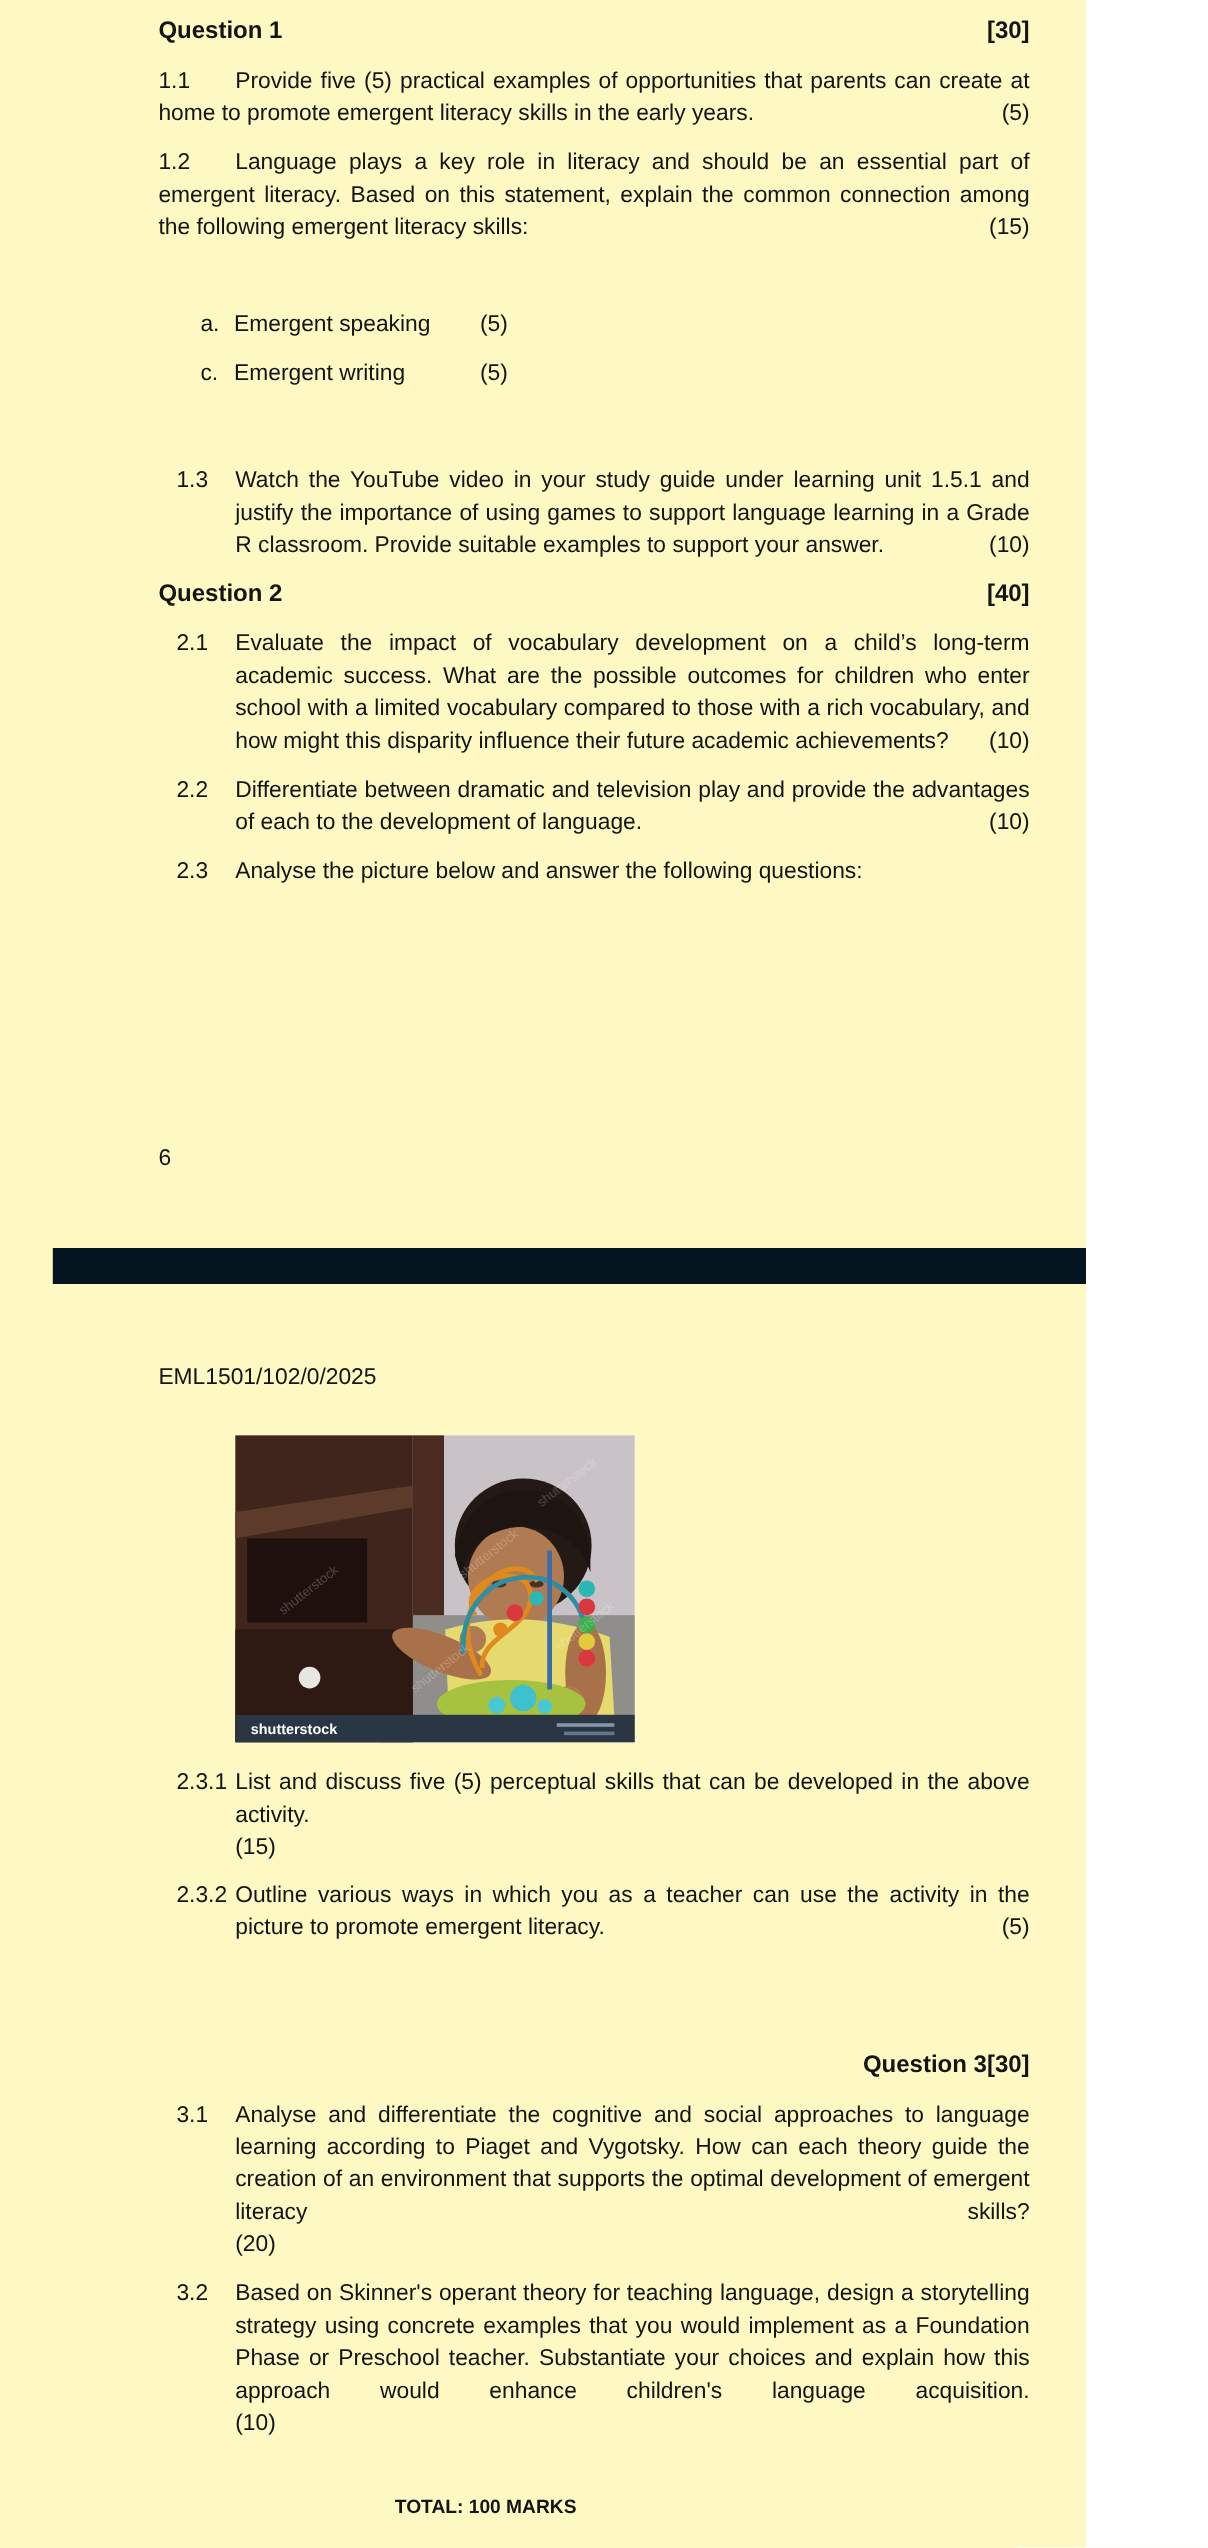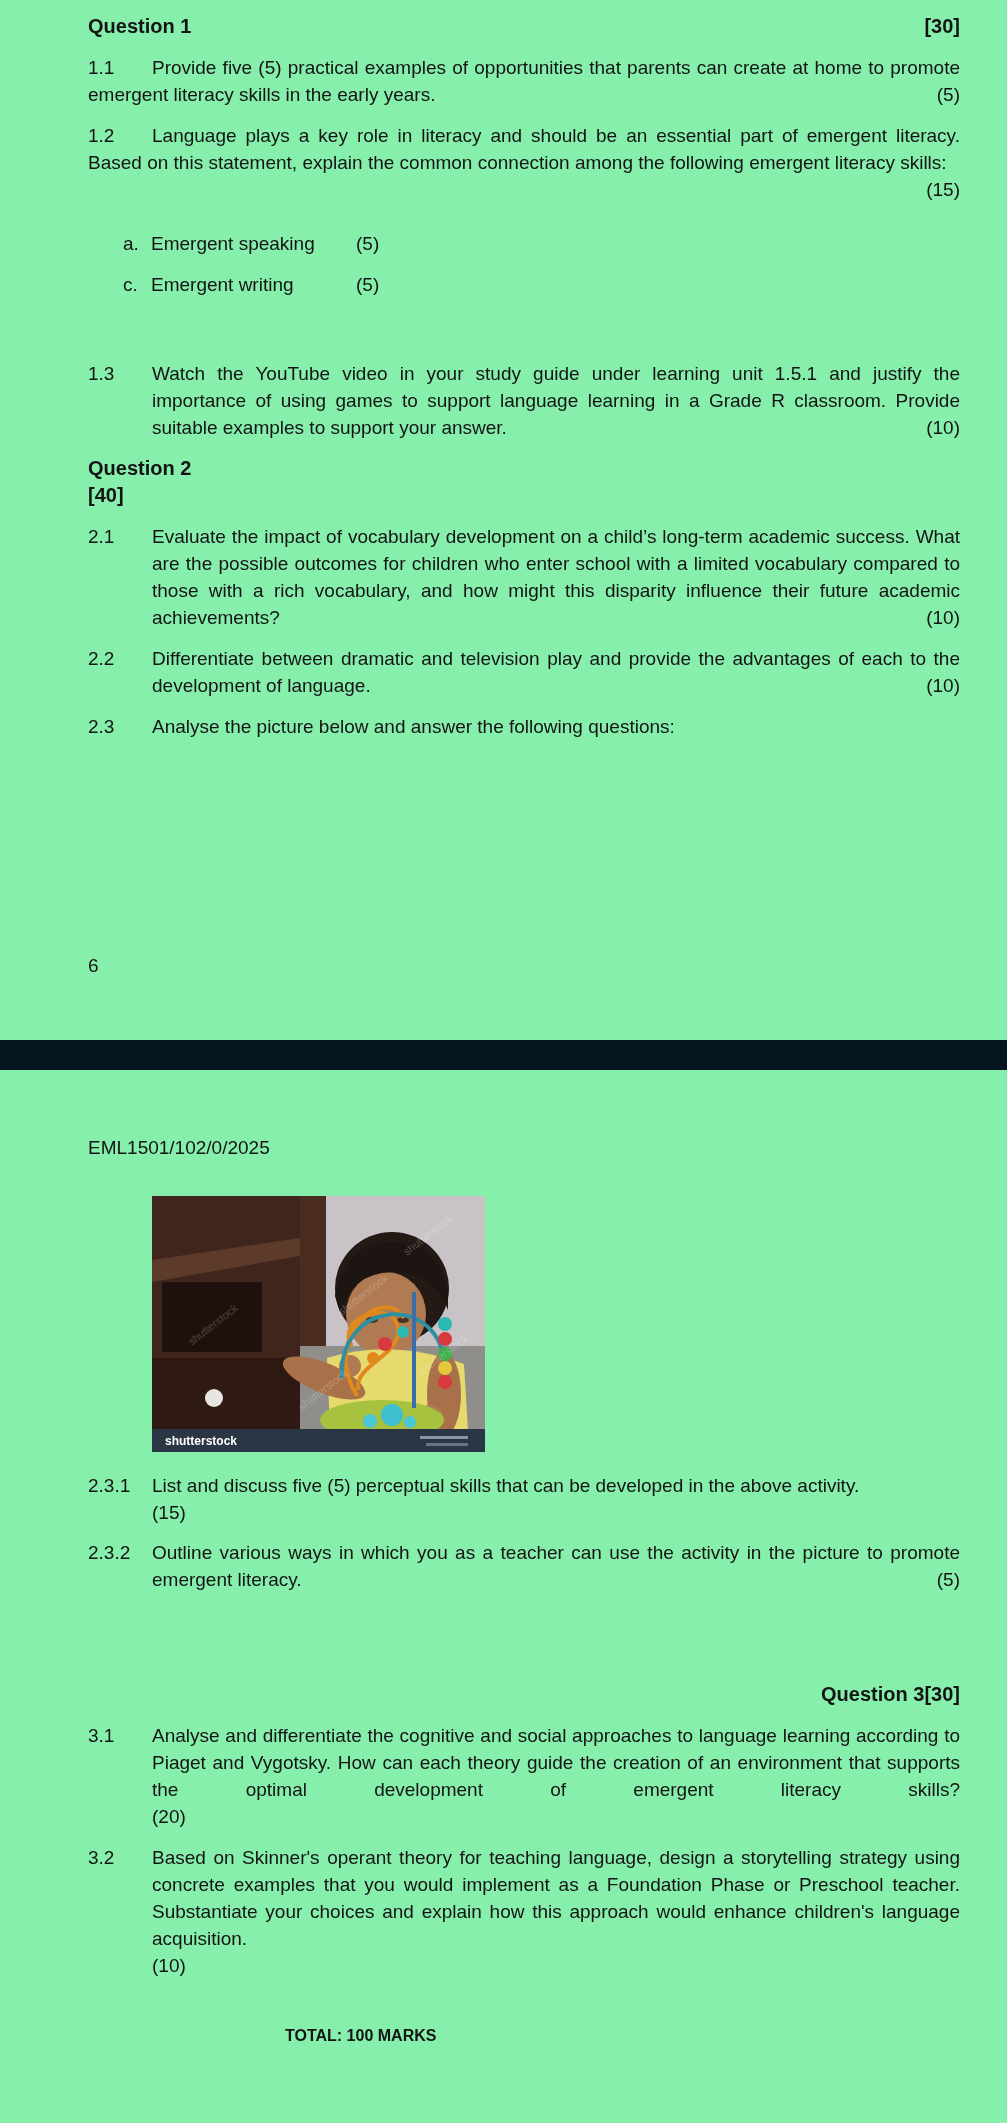--- a/index.html
+++ b/index.html
@@ -4,40 +4,41 @@
 <style>
   * { margin:0; padding:0; box-sizing:border-box; }
   html,body { background:#ffffff; }
   body {
     font-family:"Liberation Sans","DejaVu Sans",sans-serif;
     color:#141414;
     -webkit-font-smoothing:antialiased;
   }
   .page {
     position:relative;
-    width:1007px;
+    width:905px;
     height:2123px;
-    background:#86efac;
+    background:#fef9c3;
     overflow:hidden;
+    padding-left:44px;
   }
   .content {
     padding:13px 47px 0 88px;
     font-size:19px;
     line-height:27px;
   }
   .qhead {
     display:flex;
     justify-content:space-between;
     font-weight:bold;
     font-size:20px;
   }
   .para { text-align:justify; margin-top:14px; }
   .numtab { display:inline-block; width:64px; }
   .hang { position:relative; padding-left:64px; }
-  .hang .num { position:absolute; left:0; top:0; }
+  .hang .num { position:absolute; left:15px; top:0; }
   .mark-float { float:right; }
   .mark-line { text-align:left; }
   .force-last { text-align-last:justify; }
   .sublist { margin-top:54px; }
   .subitem { margin-top:14px; padding-left:35px; }
   .subitem .letter { display:inline-block; width:28px; }
   .subitem .label  { display:inline-block; width:205px; }
   .pagenum { margin-top:212px; }
   .band {
     height:30px;
@@ -48,21 +49,21 @@
   .photo {
     width:333px; height:256px;
     margin:35px 0 0 64px;
     position:relative;
     display:block;
   }
   .p231 { margin-top:20px; }
   .p232 { margin-top:13px; }
   .q3head { margin-top:88px;justify-content:flex-end; }
   .q2head, .q1head { margin-top:0; }
-  .qgap { margin-top:14px;flex-direction:column; }
+  .qgap { margin-top:14px; }
   .p13 { margin-top:62px; }
   .total-line {
     margin-top:43px;
     margin-left:197px;
     font-weight:bold;
     font-size:16px;
   }
 </style>
 </head>
 <body>

